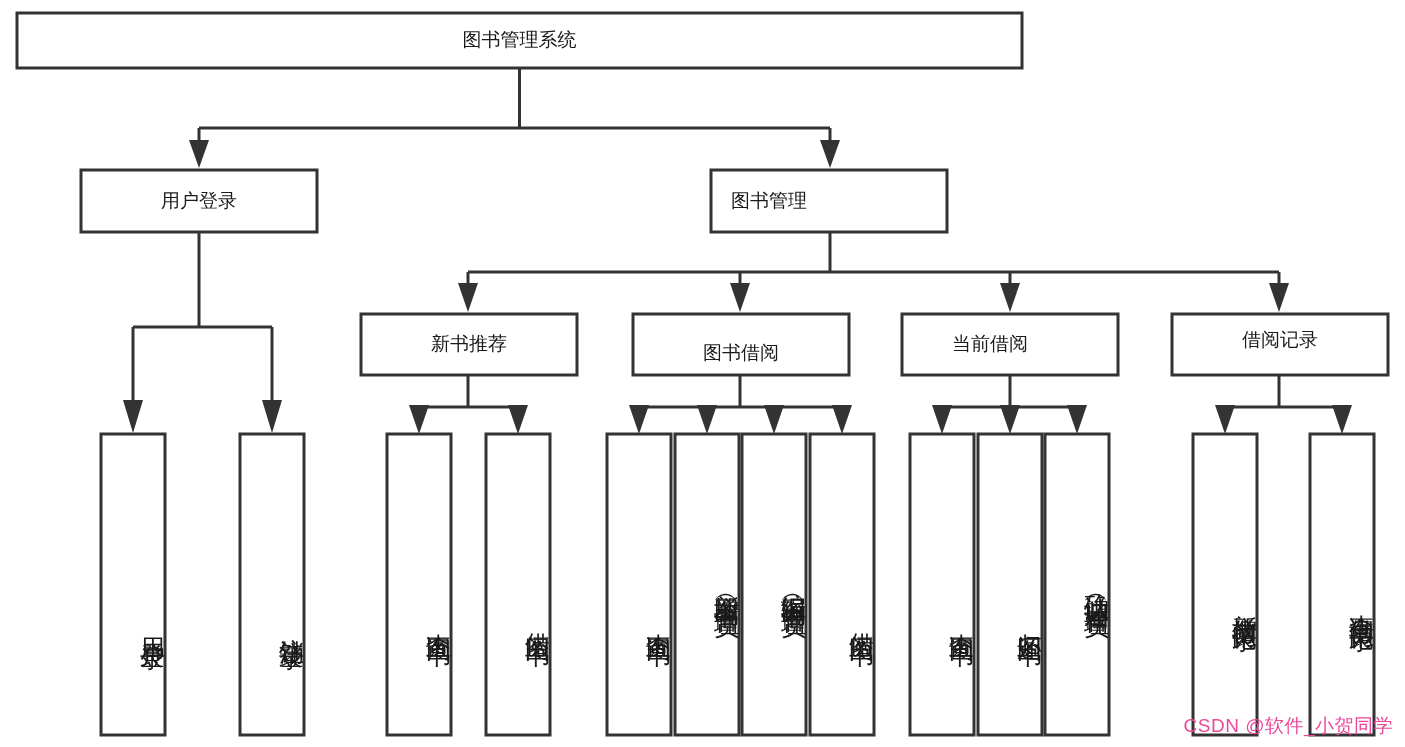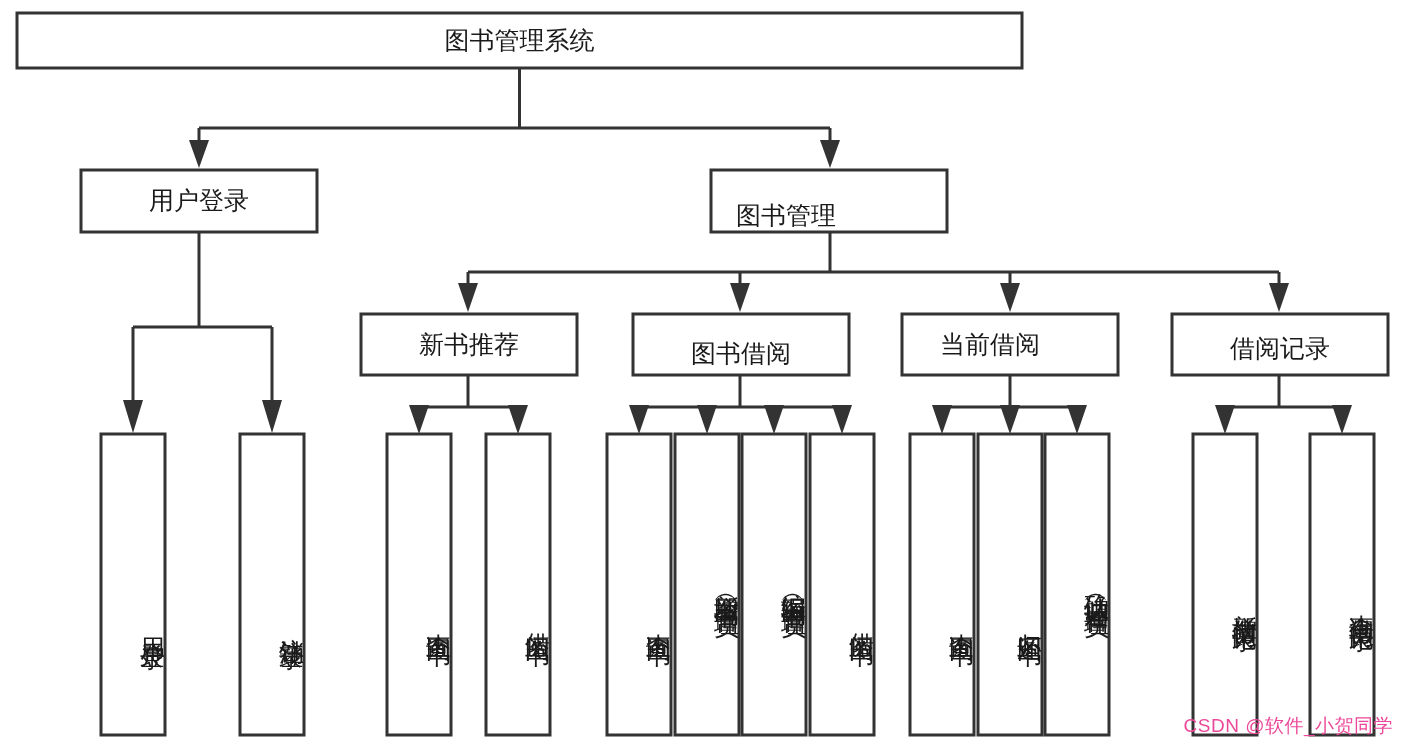--- a/index.html
+++ b/index.html
@@ -46,21 +46,21 @@
     display: flex;
     align-items: center;
     justify-content: center;
     color: #1a1a1a;
     font-family: "Liberation Sans", "DejaVu Sans", sans-serif;
     box-sizing: border-box;
     pointer-events: none;
     white-space: nowrap;
   }
   .node-label.horizontal {
-    font-size: 25px;
+    font-size: 19px;
     line-height: 1.1;
   }
   .node-label.vertical {
     writing-mode: vertical-rl;
     text-orientation: upright;
     font-size: 25px;
     letter-spacing: 3px;
     line-height: 1;
     align-items: flex-start;
     justify-content: center;
@@ -180,26 +180,26 @@
     <rect class="node-box" x="978" y="434" width="64" height="301"></rect>
     <rect class="node-box" x="1045" y="434" width="64" height="301"></rect>
 
     <rect class="node-box" x="1193" y="434" width="64" height="301"></rect>
     <rect class="node-box" x="1310" y="434" width="64" height="301"></rect>
   </svg>
 
   <div class="node-label horizontal" style="left:17px; top:13px; width:1005px; height:55px;">图书管理系统</div>
 
   <div class="node-label horizontal" style="left:81px; top:170px; width:236px; height:62px;">用户登录</div>
-  <div class="node-label horizontal" style="left:688px; top:170px; width:196px; height:62px;margin-top:15px;">图书管理</div>
+  <div class="node-label horizontal" style="left:671px; top:170px; width:196px; height:62px;">图书管理</div>
 
   <div class="node-label horizontal" style="left:361px; top:314px; width:216px; height:61px;">新书推荐</div>
   <div class="node-label horizontal" style="left:633px; top:314px; width:216px; height:79px;">图书借阅</div>
   <div class="node-label horizontal" style="left:902px; top:314px; width:176px; height:61px;">当前借阅</div>
-  <div class="node-label horizontal" style="left:1172px; top:314px; width:216px; height:69px;">借阅记录</div>
+  <div class="node-label horizontal" style="left:1172px; top:306px; width:216px; height:69px;">借阅记录</div>
 
   <div class="node-label vertical" style="left:101px; top:434px; width:64px; height:301px; padding-top:78px;">用户登录</div>
   <div class="node-label vertical" style="left:240px; top:434px; width:64px; height:301px; padding-top:78px;">注销登录</div>
 
   <div class="node-label vertical" style="left:387px; top:434px; width:64px; height:301px; padding-top:68px;">查询图书</div>
   <div class="node-label vertical" style="left:486px; top:434px; width:64px; height:301px; padding-top:68px;">借阅图书</div>
 
   <div class="node-label vertical" style="left:607px; top:434px; width:64px; height:301px; padding-top:68px;">查询图书</div>
   <div class="node-label vertical" style="left:675px; top:434px; width:64px; height:301px; padding-top:6px;">新增图书（管理员）</div>
   <div class="node-label vertical" style="left:742px; top:434px; width:64px; height:301px; padding-top:6px;">编辑图书（管理员）</div>

